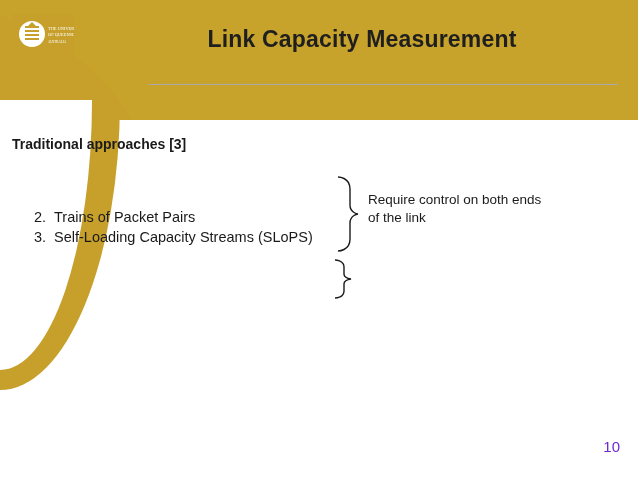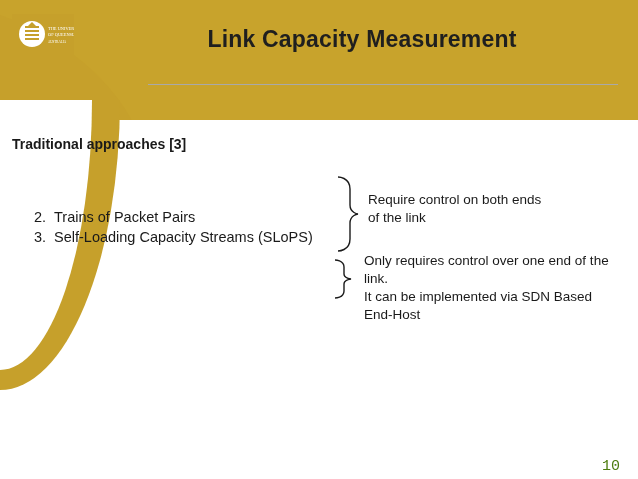--- a/index.html
+++ b/index.html
@@ -149,25 +149,24 @@
     color: #1a1a1a;
   }
   .brace svg { display: block; }
   .brace-a { left: 336px; top: 175px; }
   .brace-b { left: 333px; top: 258px; }
 
   
   .page-num {
     position: absolute;
     right: 18px;
-    bottom: 4px;
+    bottom: 24px;
     font-size: 15px;
-    color: #4d7c0f;
+    color: #6d28d9;
     z-index: 8;
-    font-family: Liberation Mono, monospace;
   }
 </style>
 </head>
 <body>
 
 <div class="bg-band"></div>
 <div class="bg-swoosh"></div>
 <div class="bg-white-body"></div>
 <div class="bg-corner"></div>
 <div class="bg-corner-cut"></div>
@@ -209,17 +208,16 @@
     </svg>
   </div>
 
   <div class="brace brace-b">
     <svg width="22" height="42" viewBox="0 0 22 42">
       <path d="M2 2 C2 2 11 2 11 9 L11 16 C11 20 18 21 18 21 C18 21 11 22 11 26 L11 33 C11 40 2 40 2 40" fill="none" stroke="#1a1a1a" stroke-width="1.4"></path>
     </svg>
   </div>
 
   <div class="note note-a">Require control on both ends of the link</div>
-  <div class="note note-b">Only requires control over one end of the link.<br>It can be implemented via SDN Based End-Host</div>
 
 </div>
 
 <div class="page-num">10</div>
 
 </body></html>

